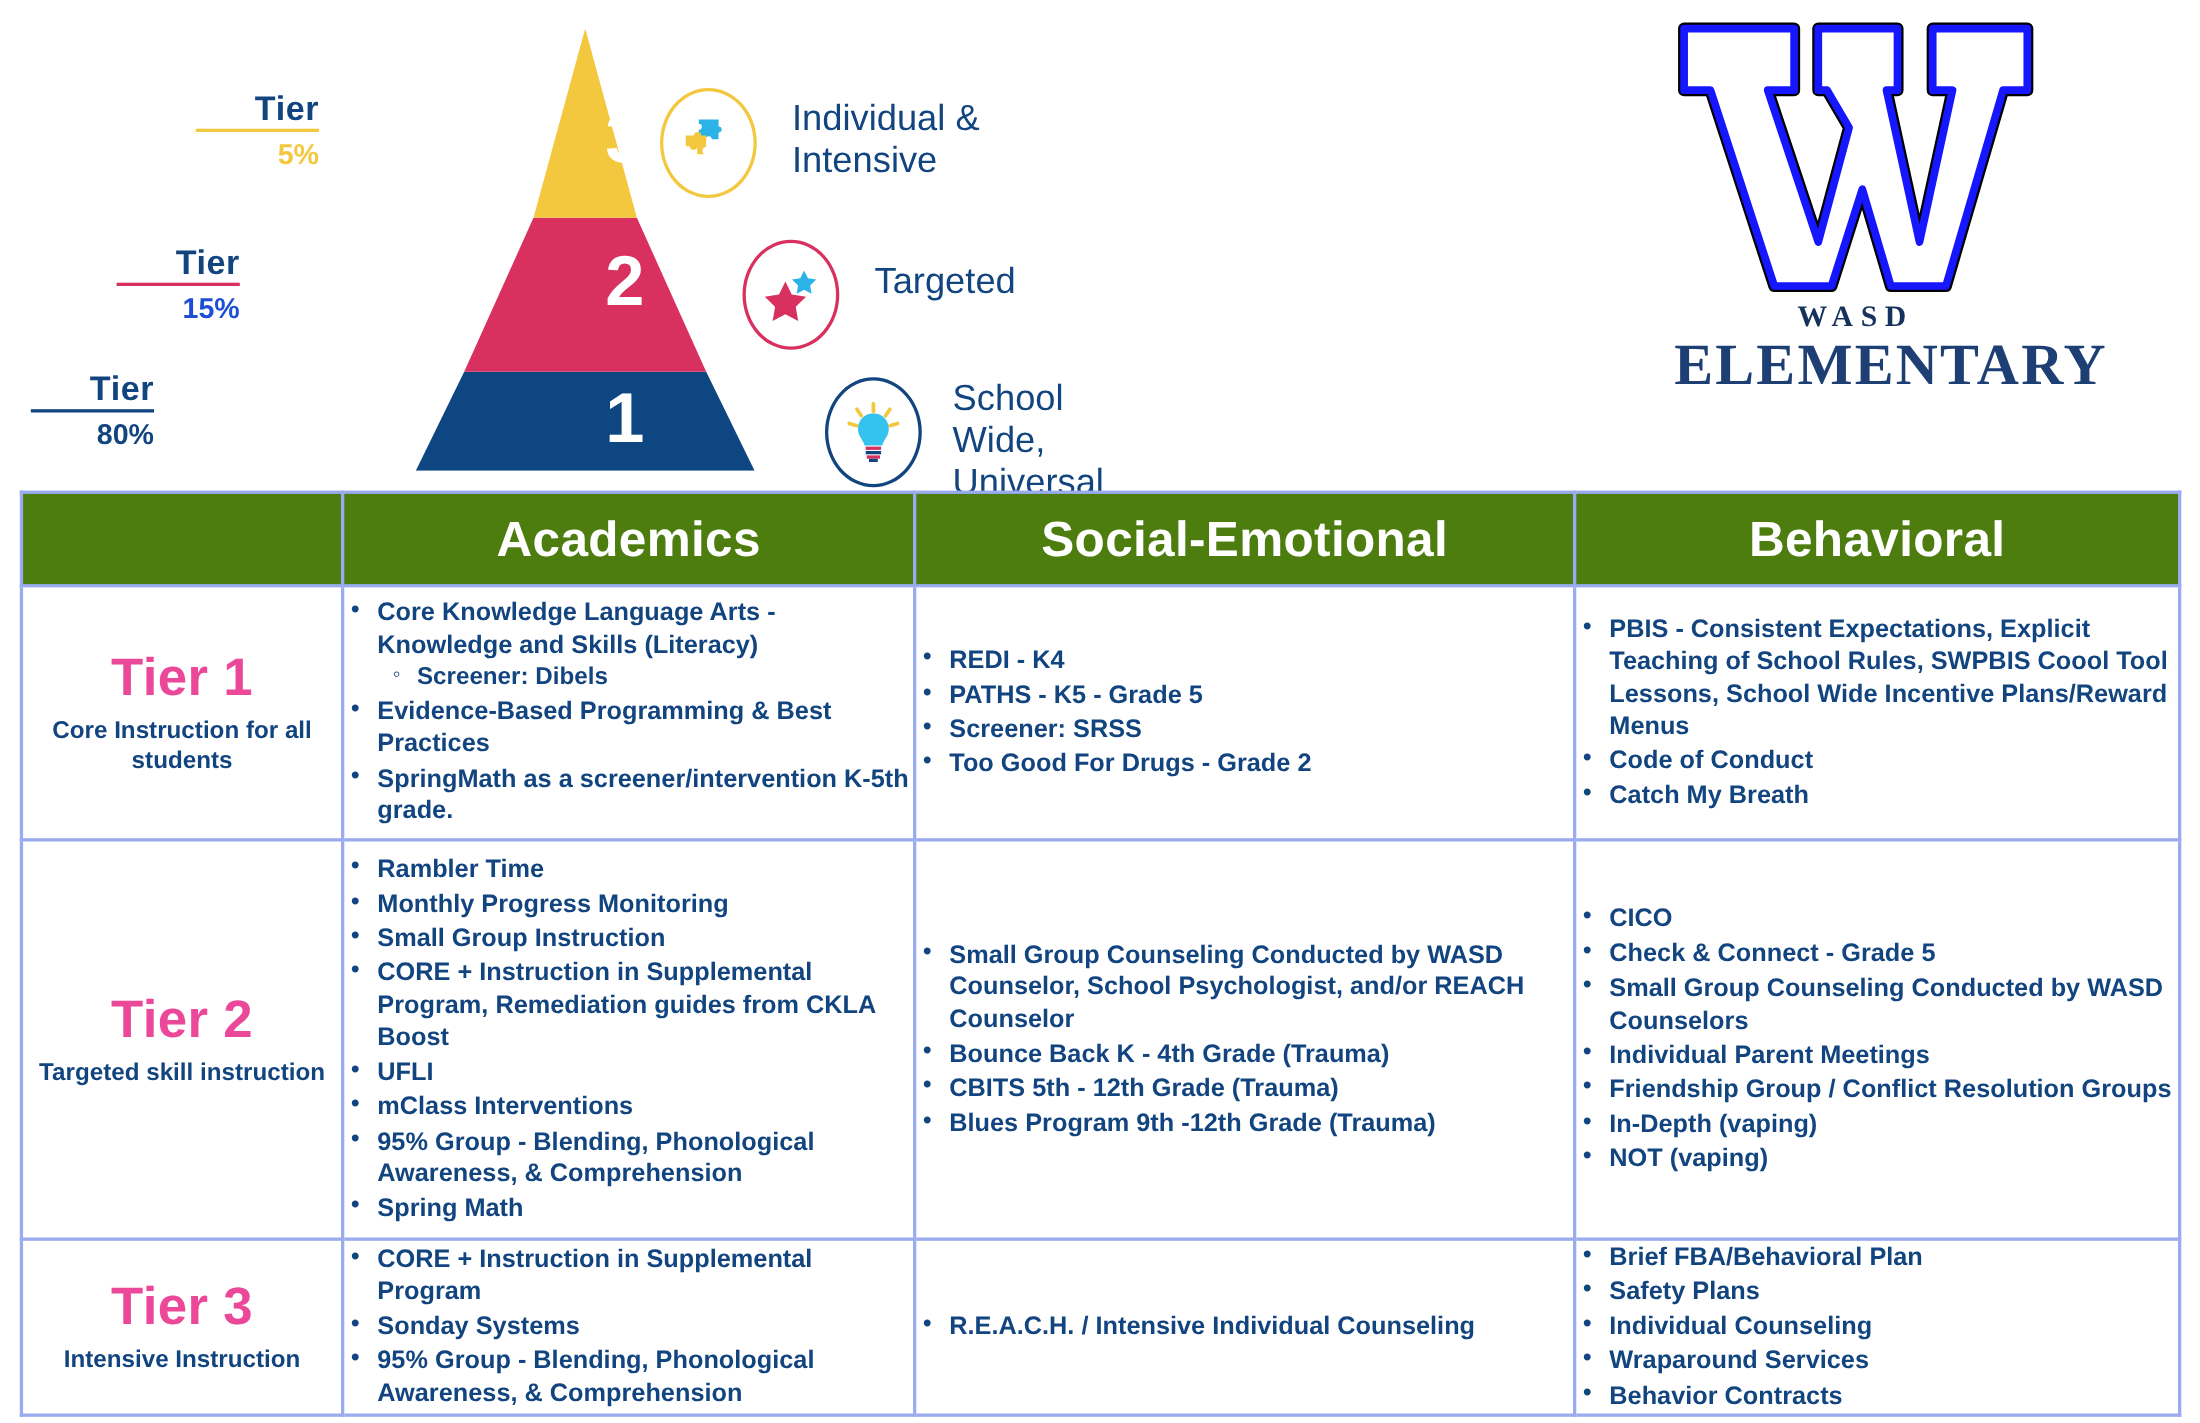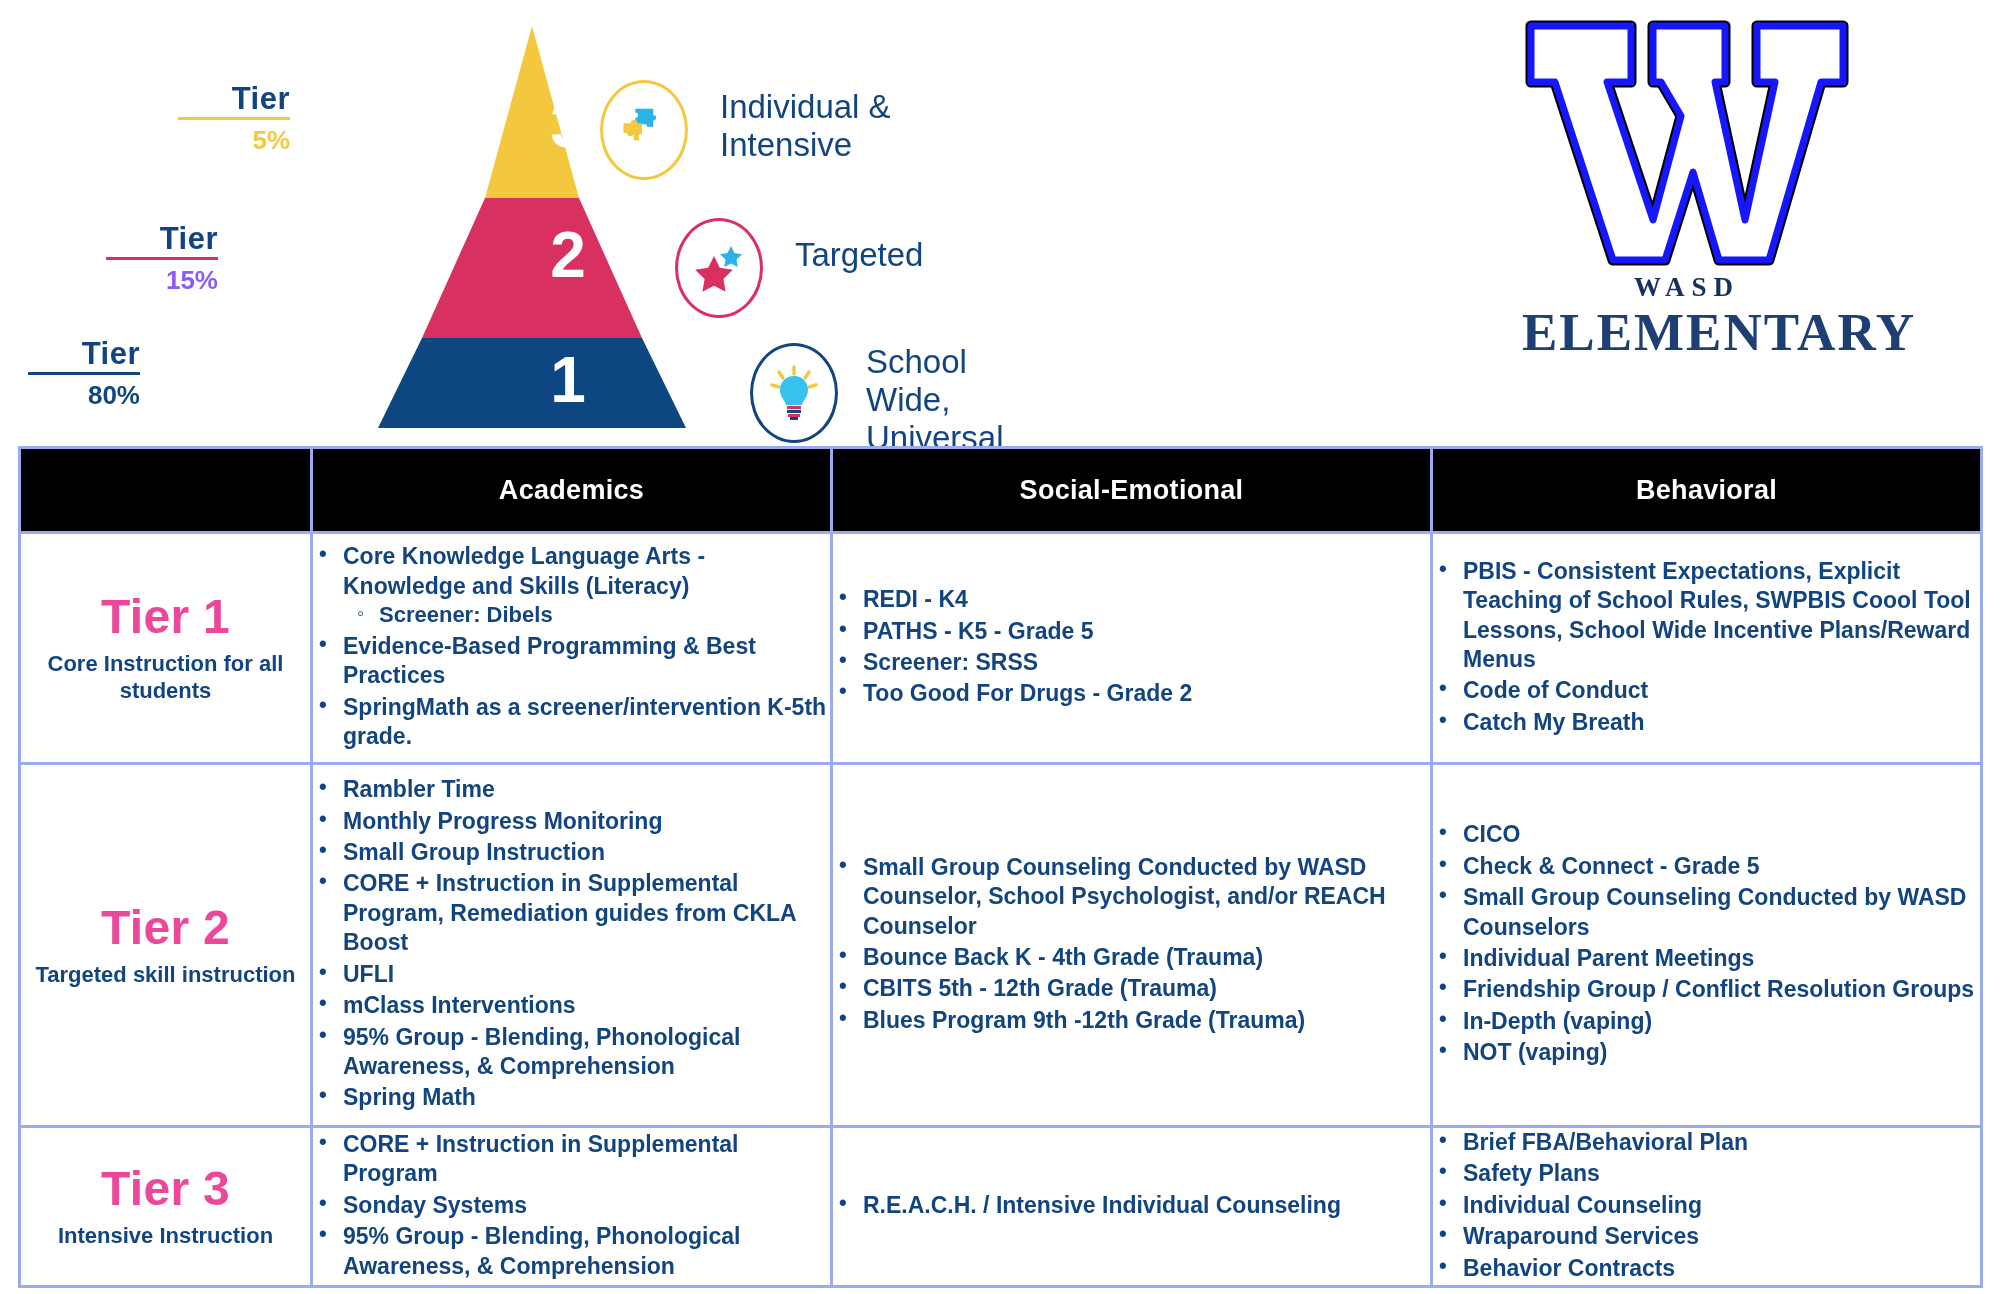--- a/index.html
+++ b/index.html
@@ -58,21 +58,21 @@
     height: 3px;
     width: 100%;
     margin-top: 3px;
   }
 
   #side3 { right: 640px; top: 75px; width: 112px; }
   #side3 .pct { color: #f3c83f; }
   #side3 .rule { background: #f3c83f; }
 
   #side2 { right: 712px; top: 215px; width: 112px; }
-  #side2 .pct { color: #8b5cf6; }
+  #side2 .pct { color: #1d4ed8; }
   #side2 .rule { background: #d8305f; }
 
   #side1 { right: 790px; top: 330px; width: 112px; }
   #side1 .pct { color: #12457f; }
   #side1 .rule { background: #12457f; }
 
   .tier-num {
     position: absolute;
     color: #ffffff;
     font-family: "Liberation Sans", sans-serif;
@@ -149,26 +149,26 @@
     width: 1962px;
     border-collapse: collapse;
     table-layout: fixed;
   }
   .matrix td, .matrix th {
     border: 3px solid #9aabf0;
     vertical-align: middle;
     padding: 0;
   }
   .matrix thead th {
-    background: #000000;
+    background: #4d7c0f;
     color: #ffffff;
     height: 82px;
     font-family: "Liberation Sans", sans-serif;
     font-weight: 700;
-    font-size: 27px;
+    font-size: 45px;
     letter-spacing: 0.3px;
   }
   .col-tier  { width: 292px; }
   .col-acad  { width: 520px; }
   .col-se    { width: 600px; }
   .col-beh   { width: 550px; }
 
   .tier-cell {
     text-align: center;
     padding: 10px 16px;

